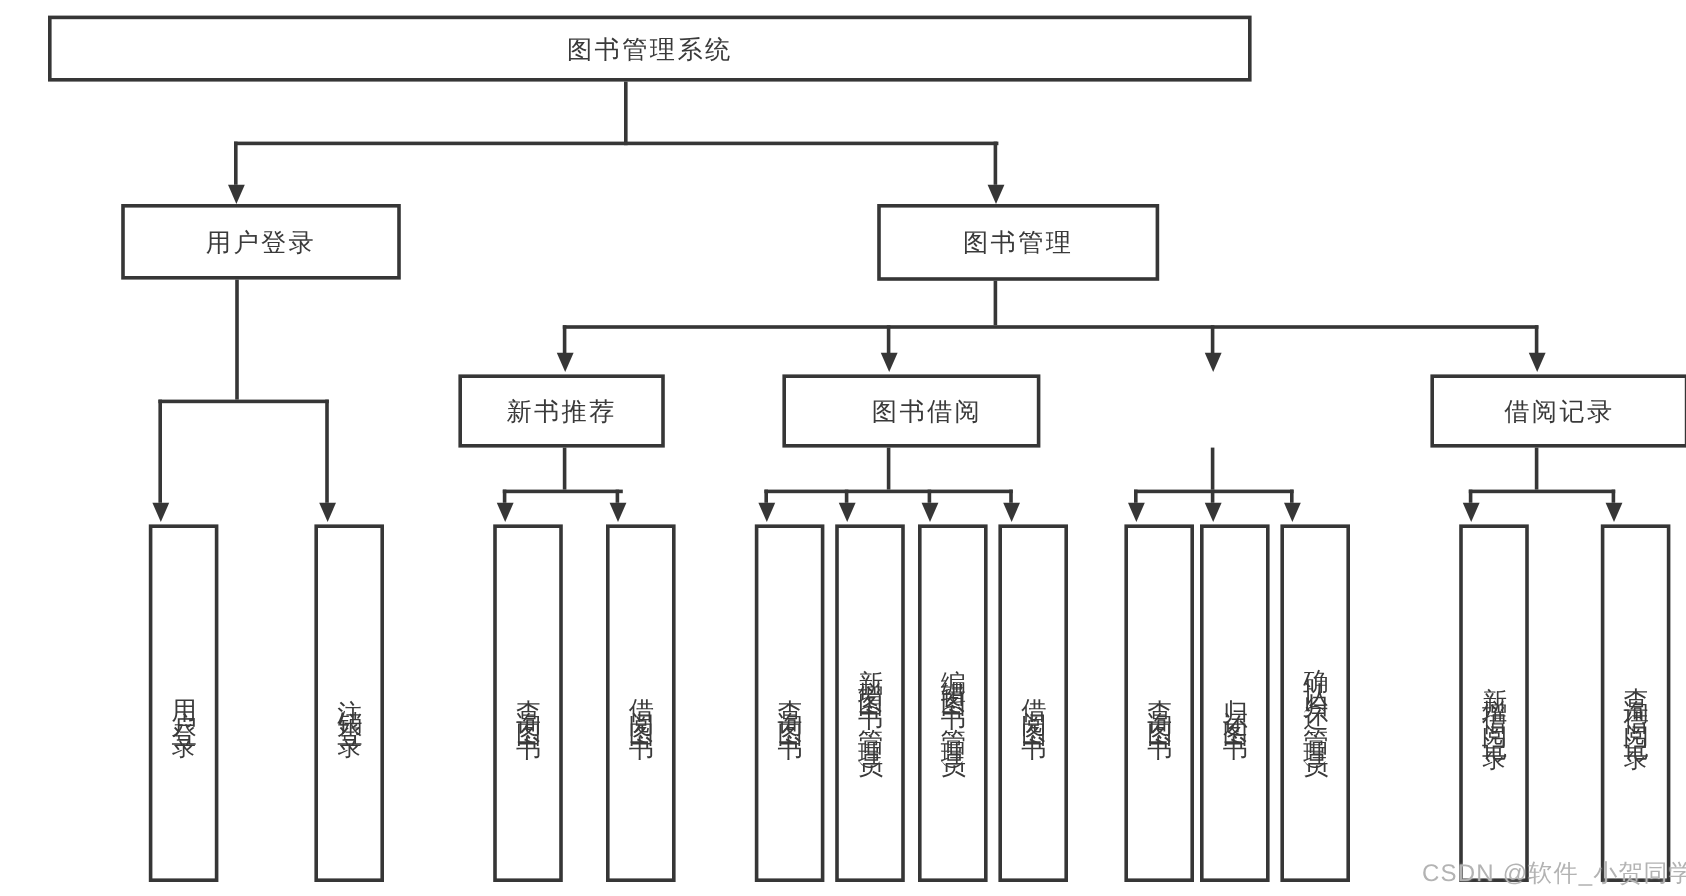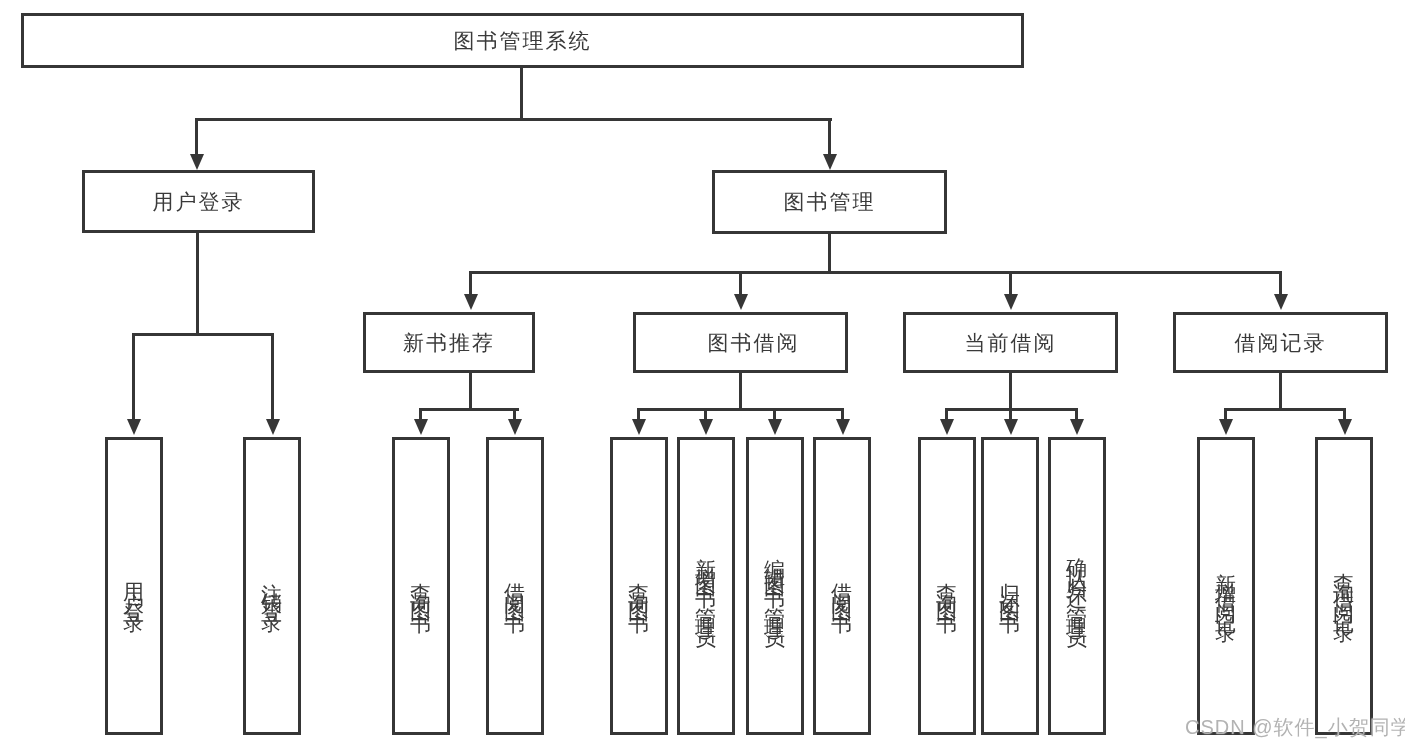--- a/index.html
+++ b/index.html
@@ -20,20 +20,21 @@
     position:absolute;
     box-sizing:border-box;
     border:3px solid var(--line);
     background:#fff;
     display:flex;
     align-items:center;
     justify-content:center;
     color:var(--text);
     font-size:21px;
     letter-spacing:2px;
+    margin-left:19px;
   }
   .node.vert{
     writing-mode:vertical-rl;
     text-orientation:mixed;
     letter-spacing:10px;
     line-height:1;
     font-size:21px;
   }
   .hline,.vline{position:absolute;background:var(--line);}
   .arrowhead{
@@ -91,23 +92,20 @@
   <div class="vline" style="left:1009px;top:271px;width:3px;height:25px;"></div>
   <div class="arrowhead" style="left:1004px;top:294px;"></div>
   <div class="vline" style="left:1279px;top:271px;width:3px;height:25px;"></div>
   <div class="arrowhead" style="left:1274px;top:294px;"></div>
 
   <div class="node" style="left:363px;top:312px;width:172px;height:61px;">
     <span>新书推荐</span>
   </div>
   <div class="node" style="left:633px;top:312px;width:215px;height:61px;padding-left:26px;">
     <span>图书借阅</span>
-  </div>
-  <div class="node" style="left:903px;top:312px;width:215px;height:61px;">
-    <span>当前借阅</span>
   </div>
   <div class="node" style="left:1173px;top:312px;width:215px;height:61px;">
     <span>借阅记录</span>
   </div>
 
   <div class="vline" style="left:469px;top:373px;width:3px;height:35px;"></div>
   <div class="hline" style="left:419px;top:408px;width:100px;height:3px;"></div>
   <div class="vline" style="left:419px;top:408px;width:3px;height:11px;"></div>
   <div class="arrowhead" style="left:414px;top:419px;"></div>
   <div class="vline" style="left:513px;top:408px;width:3px;height:11px;"></div>

